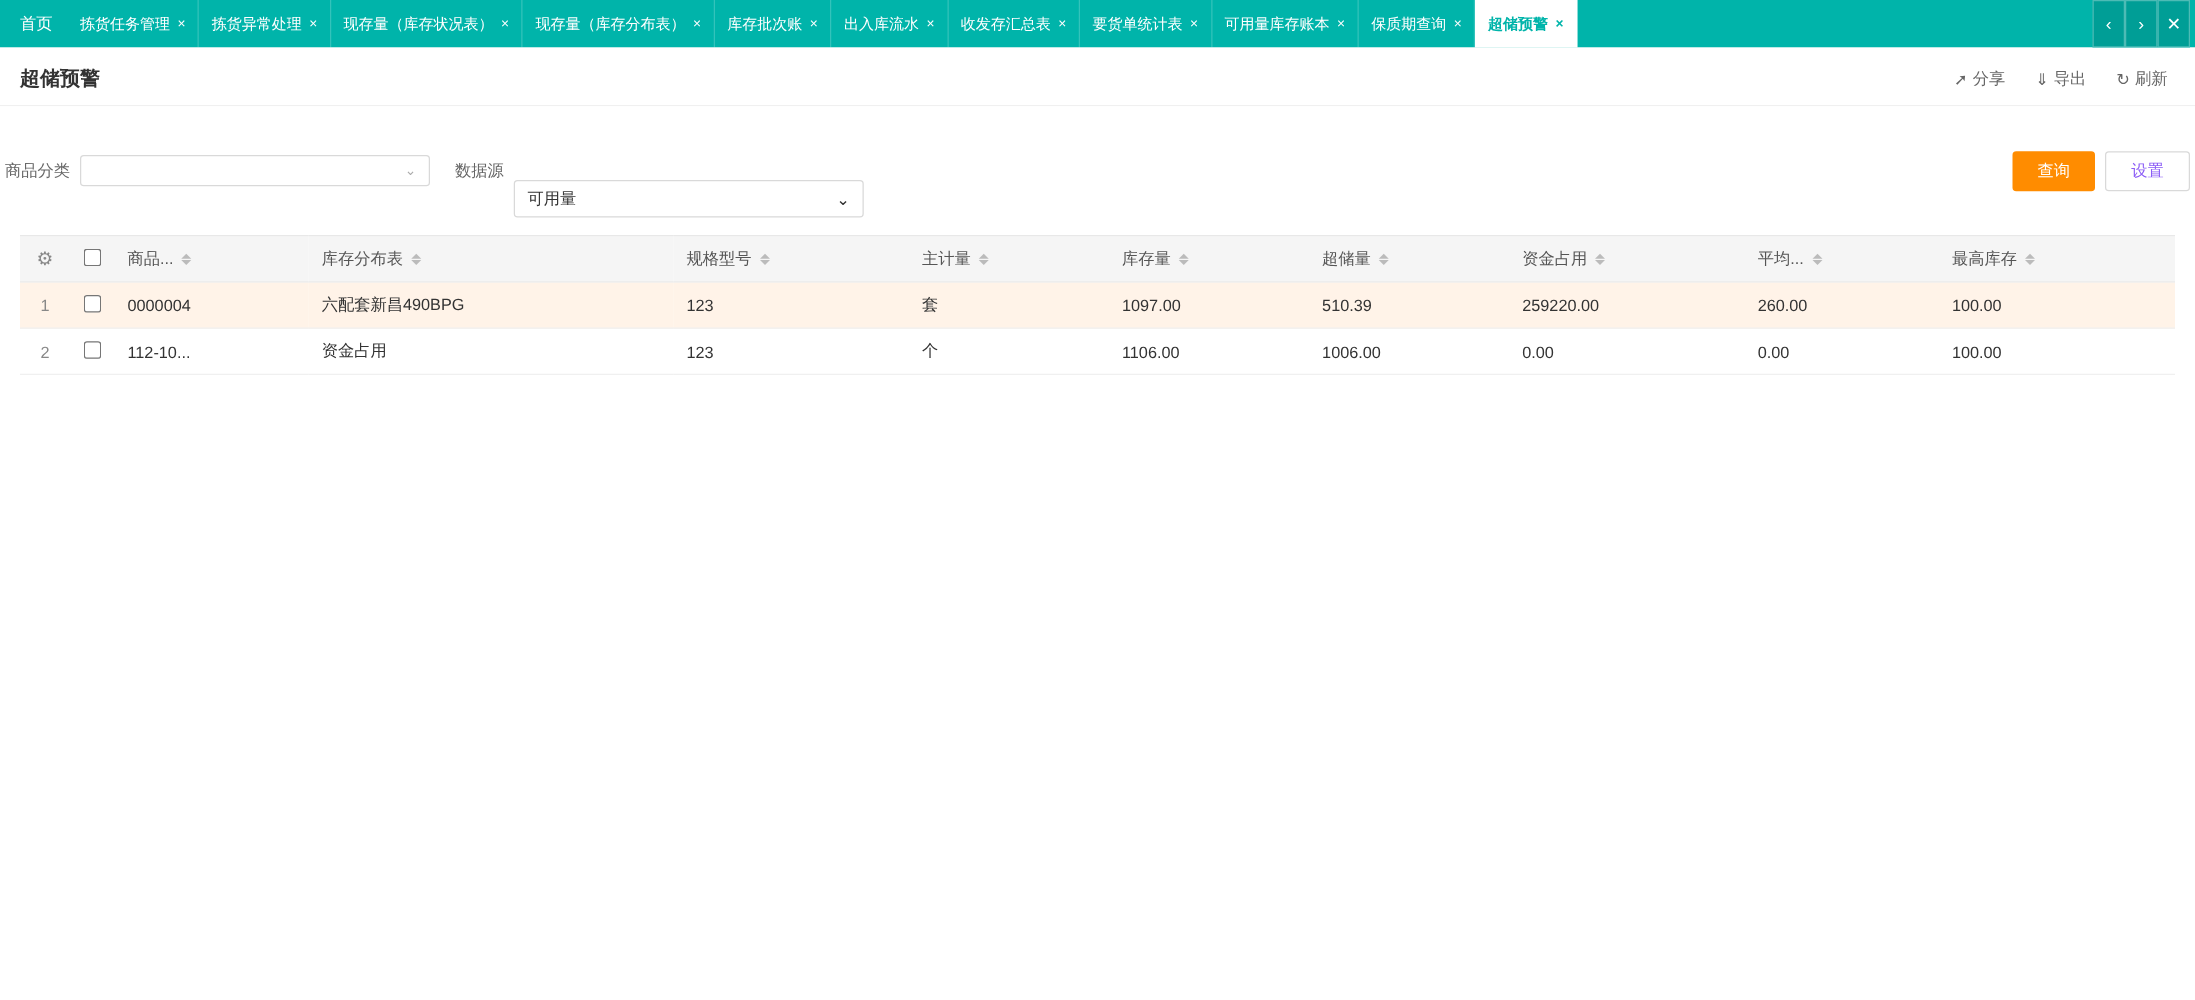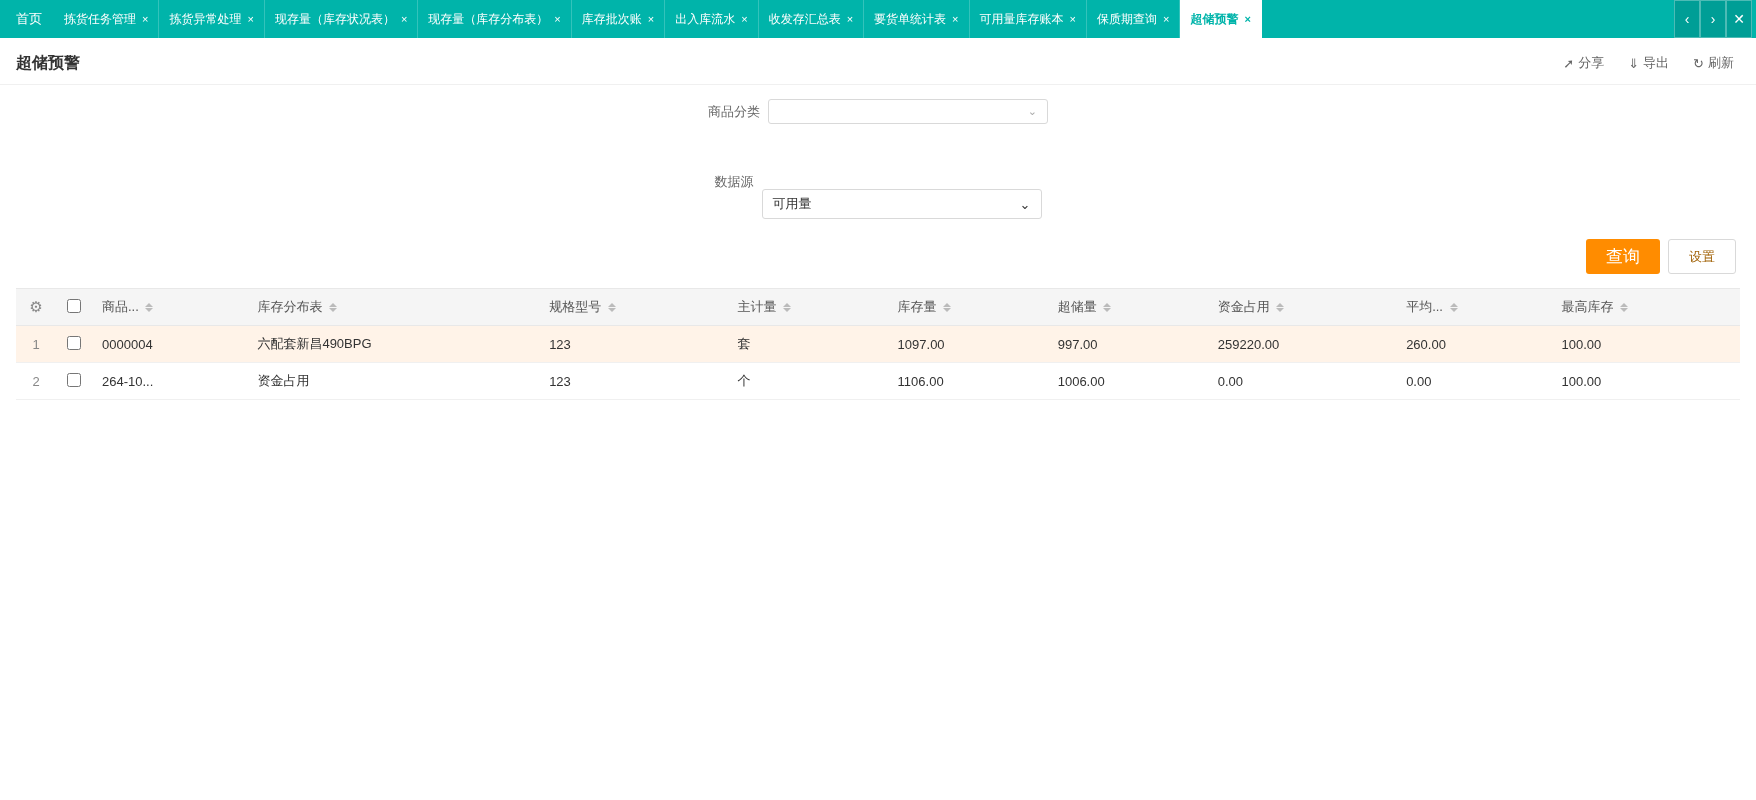--- a/index.html
+++ b/index.html
@@ -80,24 +80,23 @@
       cursor: pointer;
       font-size: 13px;
       padding: 4px 6px;
     }
     .action-icon { font-size: 13px; }
 
     
     .filter-area {
       display: flex;
       align-items: center;
-      padding: 14px 20px;
+      padding: 14px 4px;
       gap: 20px;
       background: #fff;
-      flex-direction: column;
     }
     .filter-group {
       display: flex;
       align-items: center;
       gap: 8px;
     }
     .filter-label {
       color: #666;
       font-size: 13px;
       white-space: nowrap;
@@ -134,25 +133,25 @@
       gap: 8px;
       margin-left: auto;
     }
     .btn-primary {
       background: #ff8c00;
       color: #fff;
       border: none;
       border-radius: 3px;
       padding: 6px 20px;
       cursor: pointer;
-      font-size: 17px;
+      font-size: 13px;
     }
     .btn-secondary {
       background: #fff;
-      color: #a16207;
+      color: #8b5cf6;
       border: 1px solid #d9d9d9;
       border-radius: 3px;
       padding: 6px 20px;
       cursor: pointer;
       font-size: 13px;
     }
 
     
     .table-container {
       padding: 0 16px;
@@ -403,31 +402,31 @@
       <tr class="row-highlight">
       <td class="row-num">1</td>
       <td class="checkbox-col">
         <input type="checkbox" style="">
       </td>
       <td>0000004</td>
       <td>六配套新昌490BPG</td>
       <td>123</td>
       <td>套</td>
       <td>1097.00</td>
-      <td>997.00</td>
+      <td>510.39</td>
       <td>259220.00</td>
       <td>260.00</td>
       <td>100.00</td>
     </tr>
           <tr>
       <td class="row-num">2</td>
       <td class="checkbox-col">
         <input type="checkbox" style="">
       </td>
-      <td>264-10...</td>
+      <td>112-10...</td>
       <td>资金占用</td>
       <td>123</td>
       <td>个</td>
       <td>1106.00</td>
       <td>1006.00</td>
       <td>0.00</td>
       <td>0.00</td>
       <td>100.00</td>
     </tr>
         </tbody>

